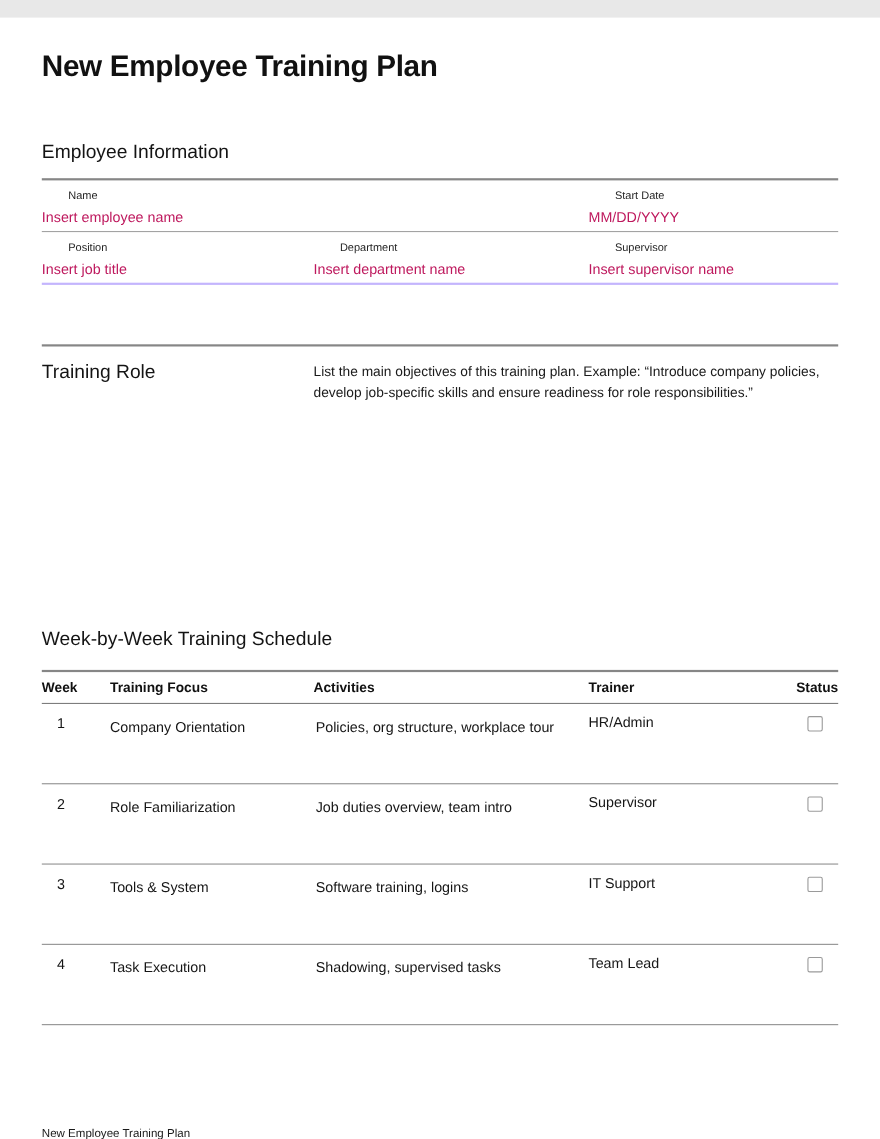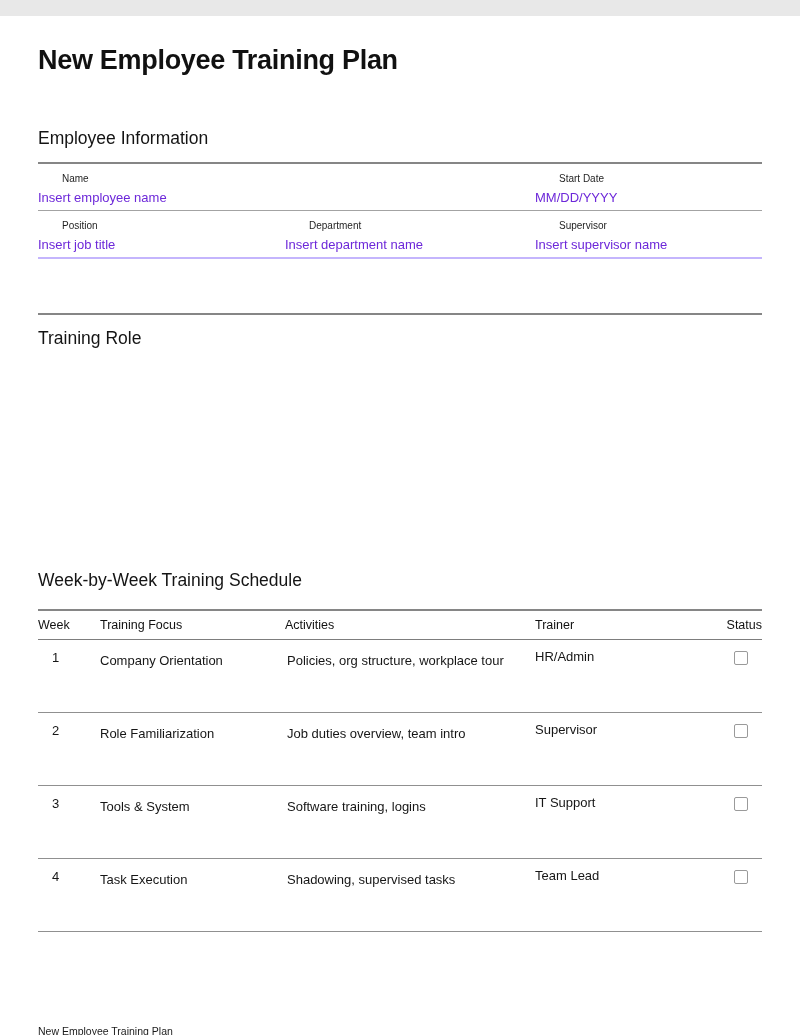--- a/index.html
+++ b/index.html
@@ -46,21 +46,21 @@
   .frow { position: relative; }
   .frow-1 { height: 46px; border-bottom: 1px solid #a3a3a3; }
   .frow-2 { height: 46px; border-bottom: 2px solid #c4b5fd; }
   .fcell { position: absolute; top: 0; }
   .flabel {
     position: absolute; top: 9px; left: 0;
     font-size: 10px; color: #1f1f1f; white-space: nowrap; padding-left: 24px;
   }
   .fvalue {
     position: absolute; top: 26px; left: 0;
-    font-size: 13px; color: #6d28d9; white-space: nowrap;
+    font-size: 13px; color: #be185d; white-space: nowrap;
   }
 
   
   #goals-section {
     position: absolute;
     left: 38px; right: 38px; top: 297px;
     height: 60px;
     border-top: 2px solid #868686;
   }
   #goals-desc {
@@ -79,21 +79,21 @@
     left: 38px; right: 38px; top: 593px;
     border-top: 2px solid #868686;
   }
   .thead {
     position: relative;
     height: 28px;
     border-bottom: 1.5px solid #7d7d7d;
   }
   .th {
     position: absolute; top: 7px;
-    font-size: 12.5px; font-weight: 400; color: #111;
+    font-size: 12.5px; font-weight: 700; color: #111;
     white-space: nowrap;
   }
   .th-week   { left: 0; width: 35px; }
   .th-focus  { left: 62px; }
   .th-activ  { left: 247px; }
   .th-trainer{ left: 497px; }
   .th-status { right: 0; }
 
   .trow {
     position: relative;
@@ -155,20 +155,21 @@
       </div>
       <div class="fcell" style="left:497px;">
         <div class="flabel">Supervisor</div>
         <div class="fvalue">Insert supervisor name</div>
       </div>
     </div>
   </div>
 
   <div id="goals-section">
     <h2 class="section-heading" id="goals-heading">Training Role</h2>
+    <p id="goals-desc">List the main objectives of this training plan. Example: “Introduce company policies, develop job-specific skills and ensure readiness for role responsibilities.”</p>
   </div>
 
   <h2 class="section-heading" id="sched-heading">Week-by-Week Training Schedule</h2>
 
   <div id="sched-table">
     <div class="thead">
       <div class="th th-week">Week</div>
       <div class="th th-focus">Training Focus</div>
       <div class="th th-activ">Activities</div>
       <div class="th th-trainer">Trainer</div>

